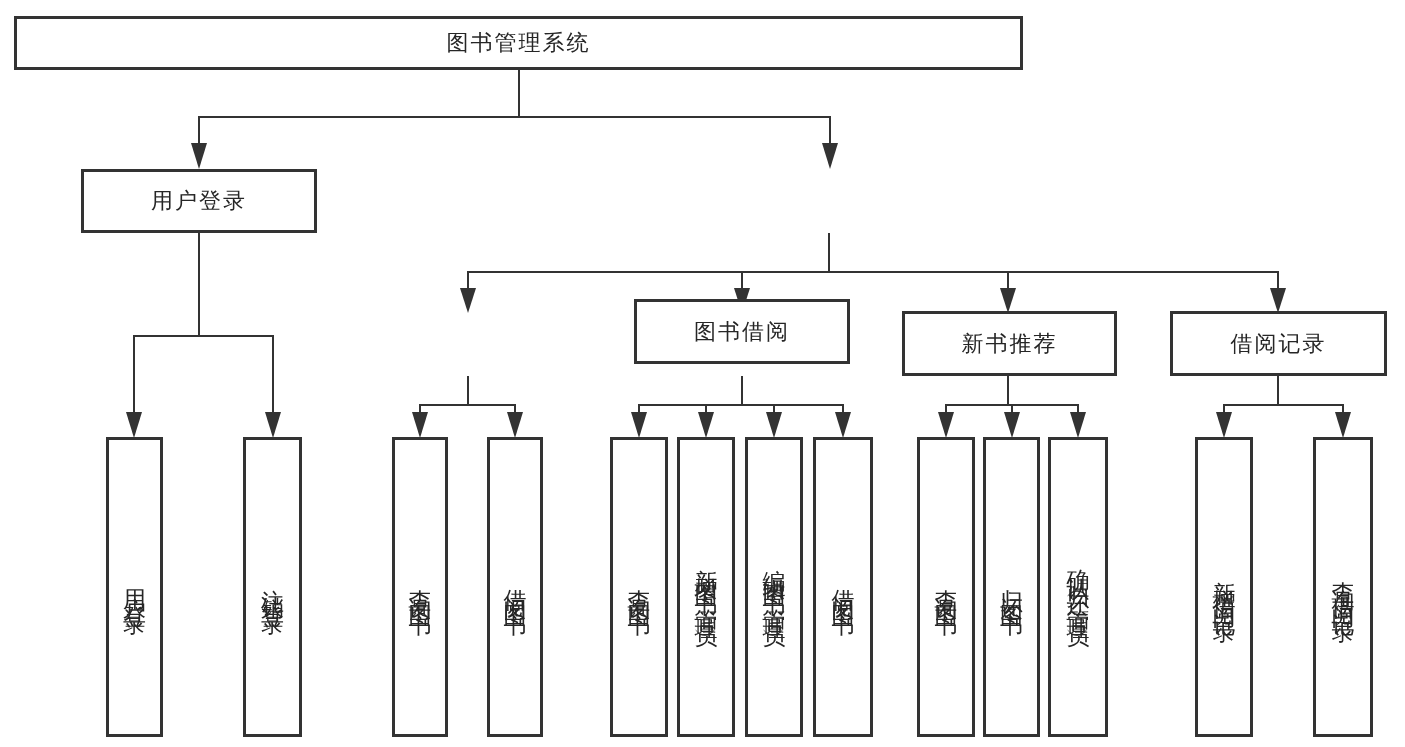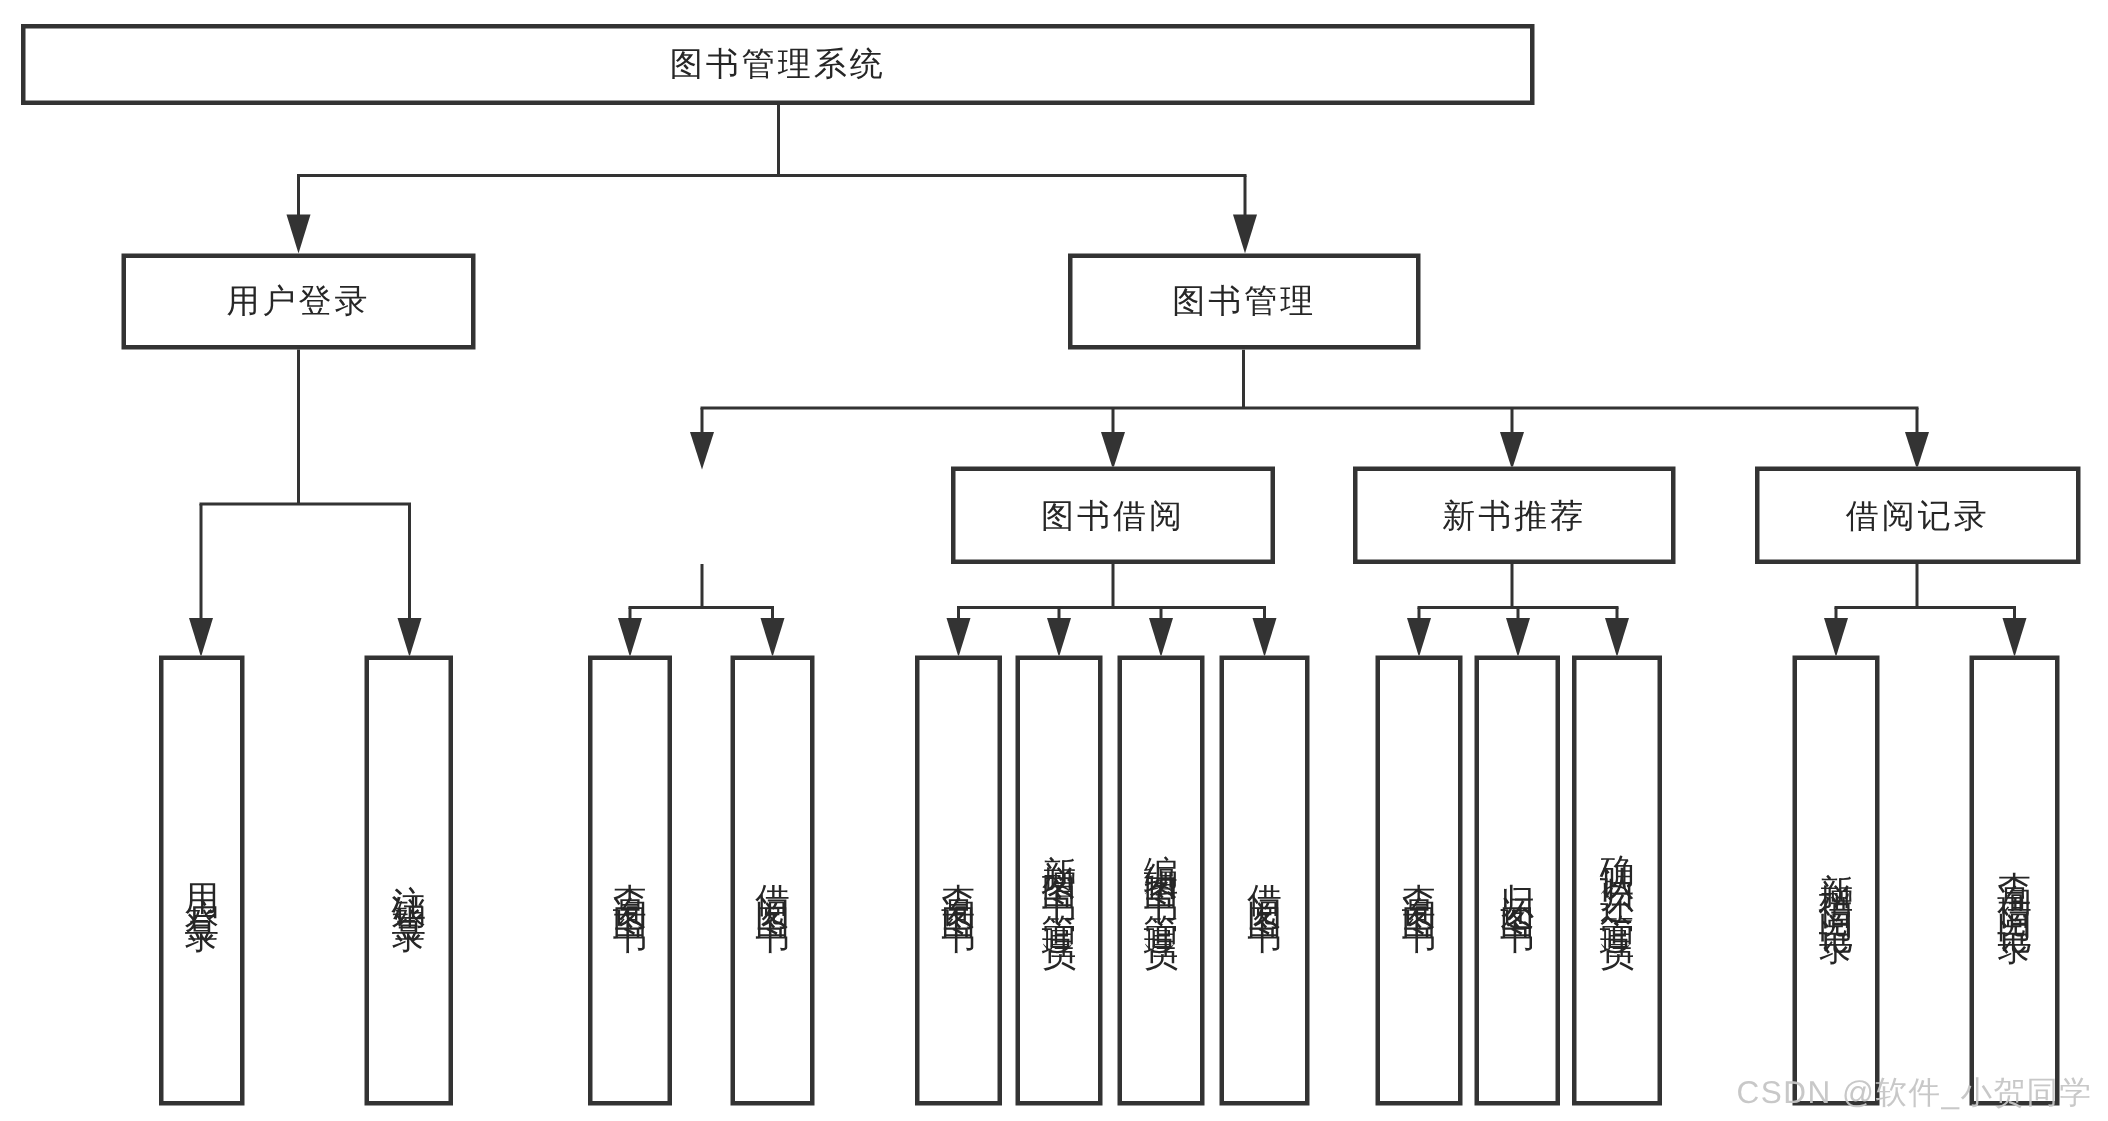--- a/index.html
+++ b/index.html
@@ -120,23 +120,22 @@
         <polygon points="1216,412 1232,412 1224,438" stroke="none"></polygon>
         <line x1="1343" y1="405" x2="1343" y2="416"></line>
         <polygon points="1335,412 1351,412 1343,438" stroke="none"></polygon>
       </g>
     </g>
   </svg>
 
   <div class="box h" style="left:14px;top:16px;width:1009px;height:54px">图书管理系统</div>
 
   <div class="box h" style="left:81px;top:169px;width:236px;height:64px">用户登录</div>
-  <div class="box h" style="left:712px;top:169px;width:235px;height:64px">图书管理</div>
 
-  <div class="box h" style="left:634px;top:311px;width:216px;height:65px">图书借阅</div>
+  <div class="box h" style="left:634px;top:299px;width:216px;height:65px">图书借阅</div>
   <div class="box h" style="left:902px;top:311px;width:215px;height:65px">新书推荐</div>
   <div class="box h" style="left:1170px;top:311px;width:217px;height:65px">借阅记录</div>
 
   <div class="box v" style="left:106px;top:437px;width:57px;height:300px">用户登录</div>
   <div class="box v" style="left:243px;top:437px;width:59px;height:300px">注销登录</div>
 
   <div class="box v" style="left:392px;top:437px;width:56px;height:300px">查询图书</div>
   <div class="box v" style="left:487px;top:437px;width:56px;height:300px">借阅图书</div>
 
   <div class="box v" style="left:610px;top:437px;width:58px;height:300px">查询图书</div>
@@ -144,15 +143,14 @@
   <div class="box v" style="left:745px;top:437px;width:58px;height:300px">编辑图书（管理员）</div>
   <div class="box v" style="left:813px;top:437px;width:60px;height:300px">借阅图书</div>
 
   <div class="box v" style="left:917px;top:437px;width:58px;height:300px">查询图书</div>
   <div class="box v" style="left:983px;top:437px;width:57px;height:300px">归还图书</div>
   <div class="box v" style="left:1048px;top:437px;width:60px;height:300px">确认归还（管理员）</div>
 
   <div class="box v" style="left:1195px;top:437px;width:58px;height:300px">新增借阅记录</div>
   <div class="box v" style="left:1313px;top:437px;width:60px;height:300px">查询借阅记录</div>
 
-  <div class="watermark">CSDN @软件_小贺同学</div>
 
 </div>
 
 </body></html>

